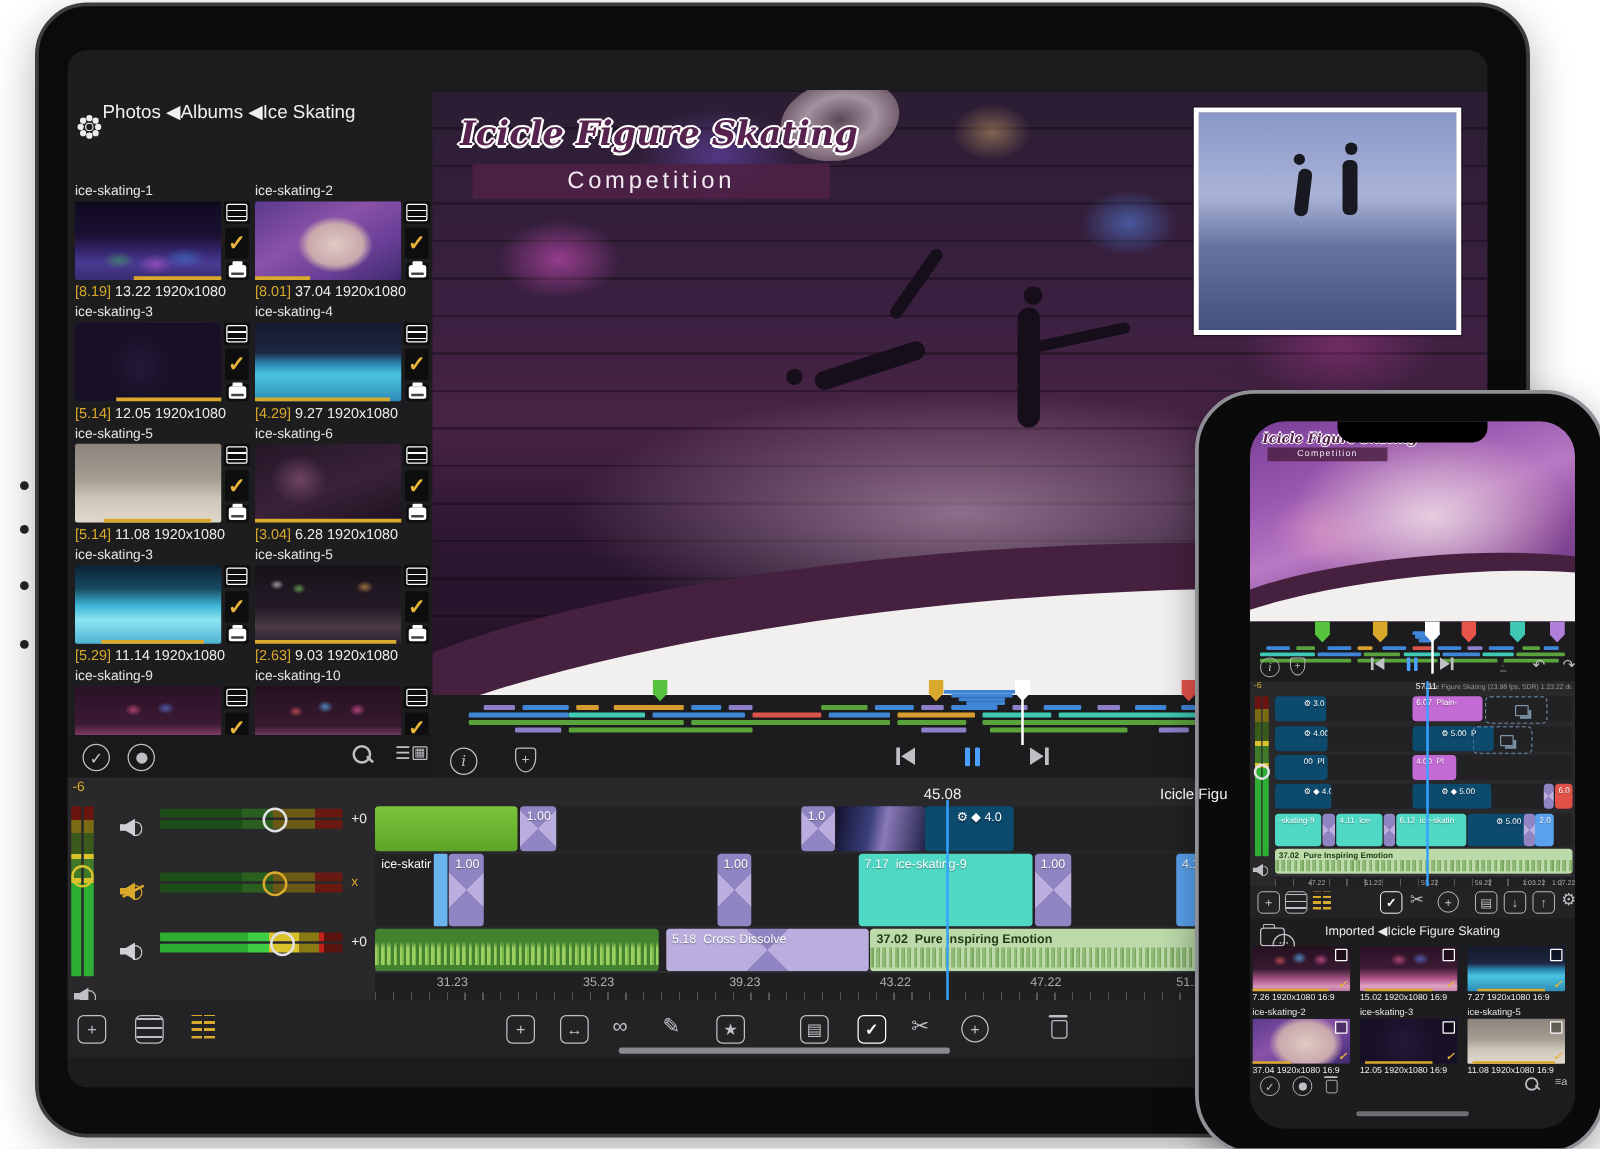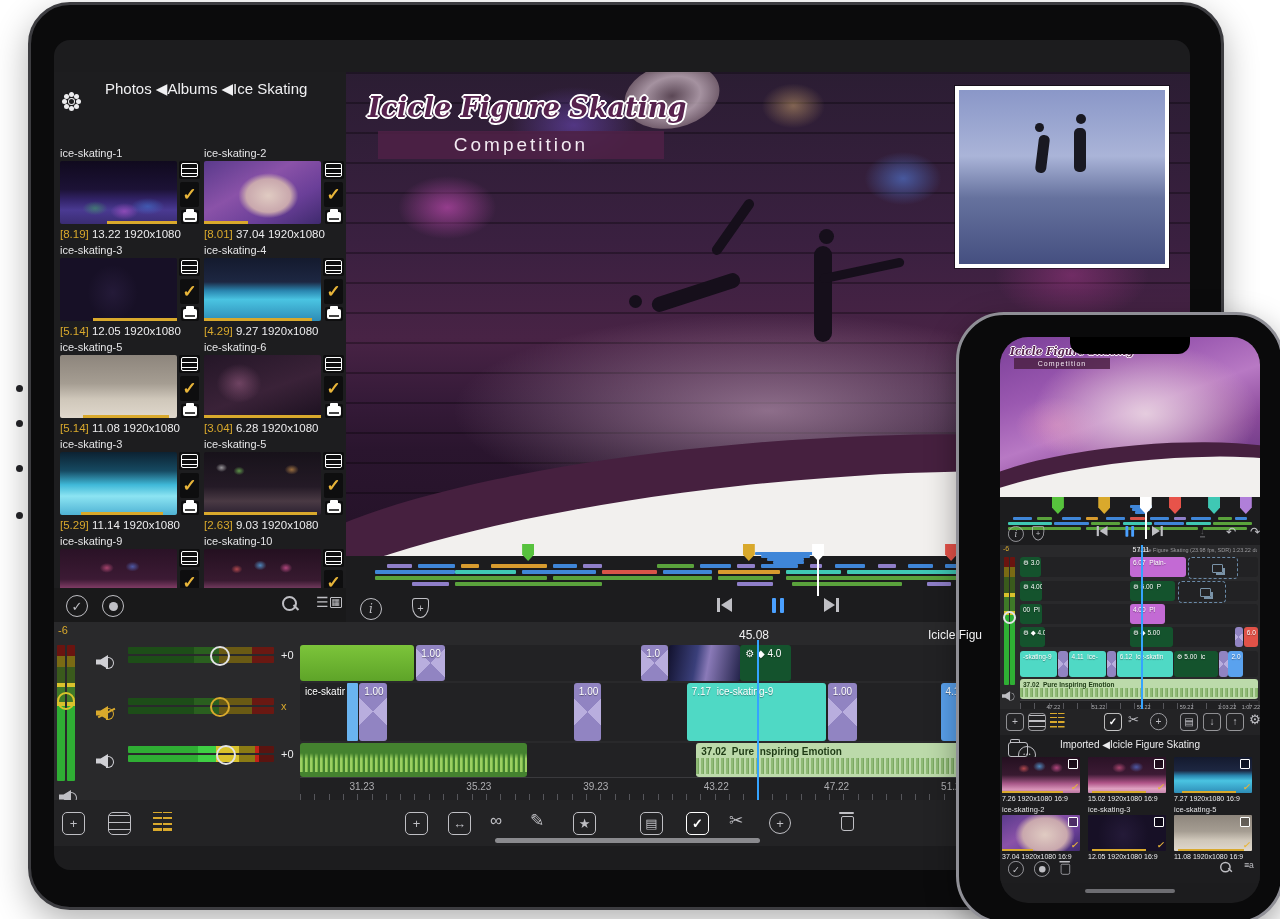--- a/index.html
+++ b/index.html
@@ -170,21 +170,21 @@
   #tl-bg{position:absolute;left:0;top:582px;width:1136px;height:178px;background:#29292b;}
   #tl-toolbar{position:absolute;left:0;top:760px;width:1136px;height:46px;background:#232325;}
   .rowbg{position:absolute;background:#222224;border-radius:3px;}
   .clip{position:absolute;top:0;height:100%;border-radius:3px;overflow:hidden;color:#fff;
     display:flex;align-items:flex-start;}
   .clip .cl{white-space:pre;font-size:10px;padding:3px 5px;text-shadow:0 1px 1px rgba(0,0,0,.4);}
   .c-green{background:linear-gradient(#7cc43a,#5ea428);}
   .c-trans{background:conic-gradient(from 45deg at 50% 50%,#b9aede 0 25%,#9184c2 0 50%,#b9aede 0 75%,#9184c2 0 100%);}
   .c-yellow{background:#d9b02c;}
   .c-teal{background:#4fd9c5;}
-  .c-blue{background:#14532d;}
+  .c-blue{background:#0c4a6e;padding-left:20px;}
   .c-blue2{background:#5aa2ee;}
   .c-red{background:#e05248;}
   .c-purpleclip{background:#c36ad4;}
   .c-bluestrip{background:#6ab4f0;border-radius:1px;}
   .c-galaxy{background:linear-gradient(100deg,#12122e 0%,#3a3f7a 38%,#8a7ab8 55%,#23234a 100%);}
   .c-wavegreen{background:#44822f;}
   .c-wavegreen .wv{position:absolute;left:0;bottom:15%;width:100%;height:55%;
     background:repeating-linear-gradient(90deg,#9ccf63 0 2px,#7ab848 2px 3px,transparent 3px 5px);
     -webkit-mask:linear-gradient(180deg,transparent,#000 30%);mask:linear-gradient(180deg,transparent,#000 30%);}
   .c-wavelight{background:#bcdaaa;color:#1d3a14;}
@@ -259,21 +259,21 @@
   <i class="side-dot" style="left:16px;top:465px;"></i>
   <i class="side-dot" style="left:16px;top:512px;"></i>
 
   <div id="ipad">
     <div id="ipad-screen">
 
 
       <div id="library">
         <div id="lib-head">
           <span class="icon k-flower abs" style="left:14px;top:12px;"></span>
-          <span id="lib-title" style="margin-left:44px;">Photos ◀Albums ◀Ice Skating</span>
+          <span id="lib-title" style="margin-left:21px;">Photos ◀Albums ◀Ice Skating</span>
           <span class="icon k-ellipsis abs" style="left:258px;top:5px;">•••</span>
         </div>
         <div id="lib-grid">
             <div class="lib-item" style="left: 6px; top: 75px;">
               <div class="lib-name">ice-skating-1</div>
               <div class="lib-thumb th1"></div>
               <div class="lib-bar" style="left: 46.8px; width: 70.2px;"></div>
               <div class="lib-icons">
                 <span class="chip">
                   <span class="icon k-film"></span>
@@ -605,20 +605,23 @@
               <span class="cl">1.00</span>
             </div>
             <div class="clip c-thpink" style="left: 81%; width: 11.9%;"></div>
             <div class="clip c-blue2" style="left: 93.1%; width: 6.9%;">
               <span class="cl">4.11  i</span>
             </div>
           </div>
           <div class="rowbg" style="left: 0px; top: 121px; width: 100%; height: 34px;">
             <div class="clip c-wavegreen" style="left: 0%; width: 33%;">
               <i class="wv"></i>
+            </div>
+            <div class="clip c-trans" style="left: 33.8%; width: 23.6%;">
+              <span class="cl">5.18  Cross Dissolve</span>
             </div>
             <div class="clip c-wavelight" style="left: 57.6%; width: 42.4%;">
               <i class="wv"></i>
               <span class="cl">37.02  Pure Inspiring Emotion</span>
             </div>
           </div>
           <div class="ruler" style="left: 0px; top: 155px; width: 100%; height: 23px;">
             <div class="tick-band"></div>
             <span class="rlabel" style="left: 9%;">31.23</span>
             <span class="rlabel" style="left: 26%;">35.23</span>

